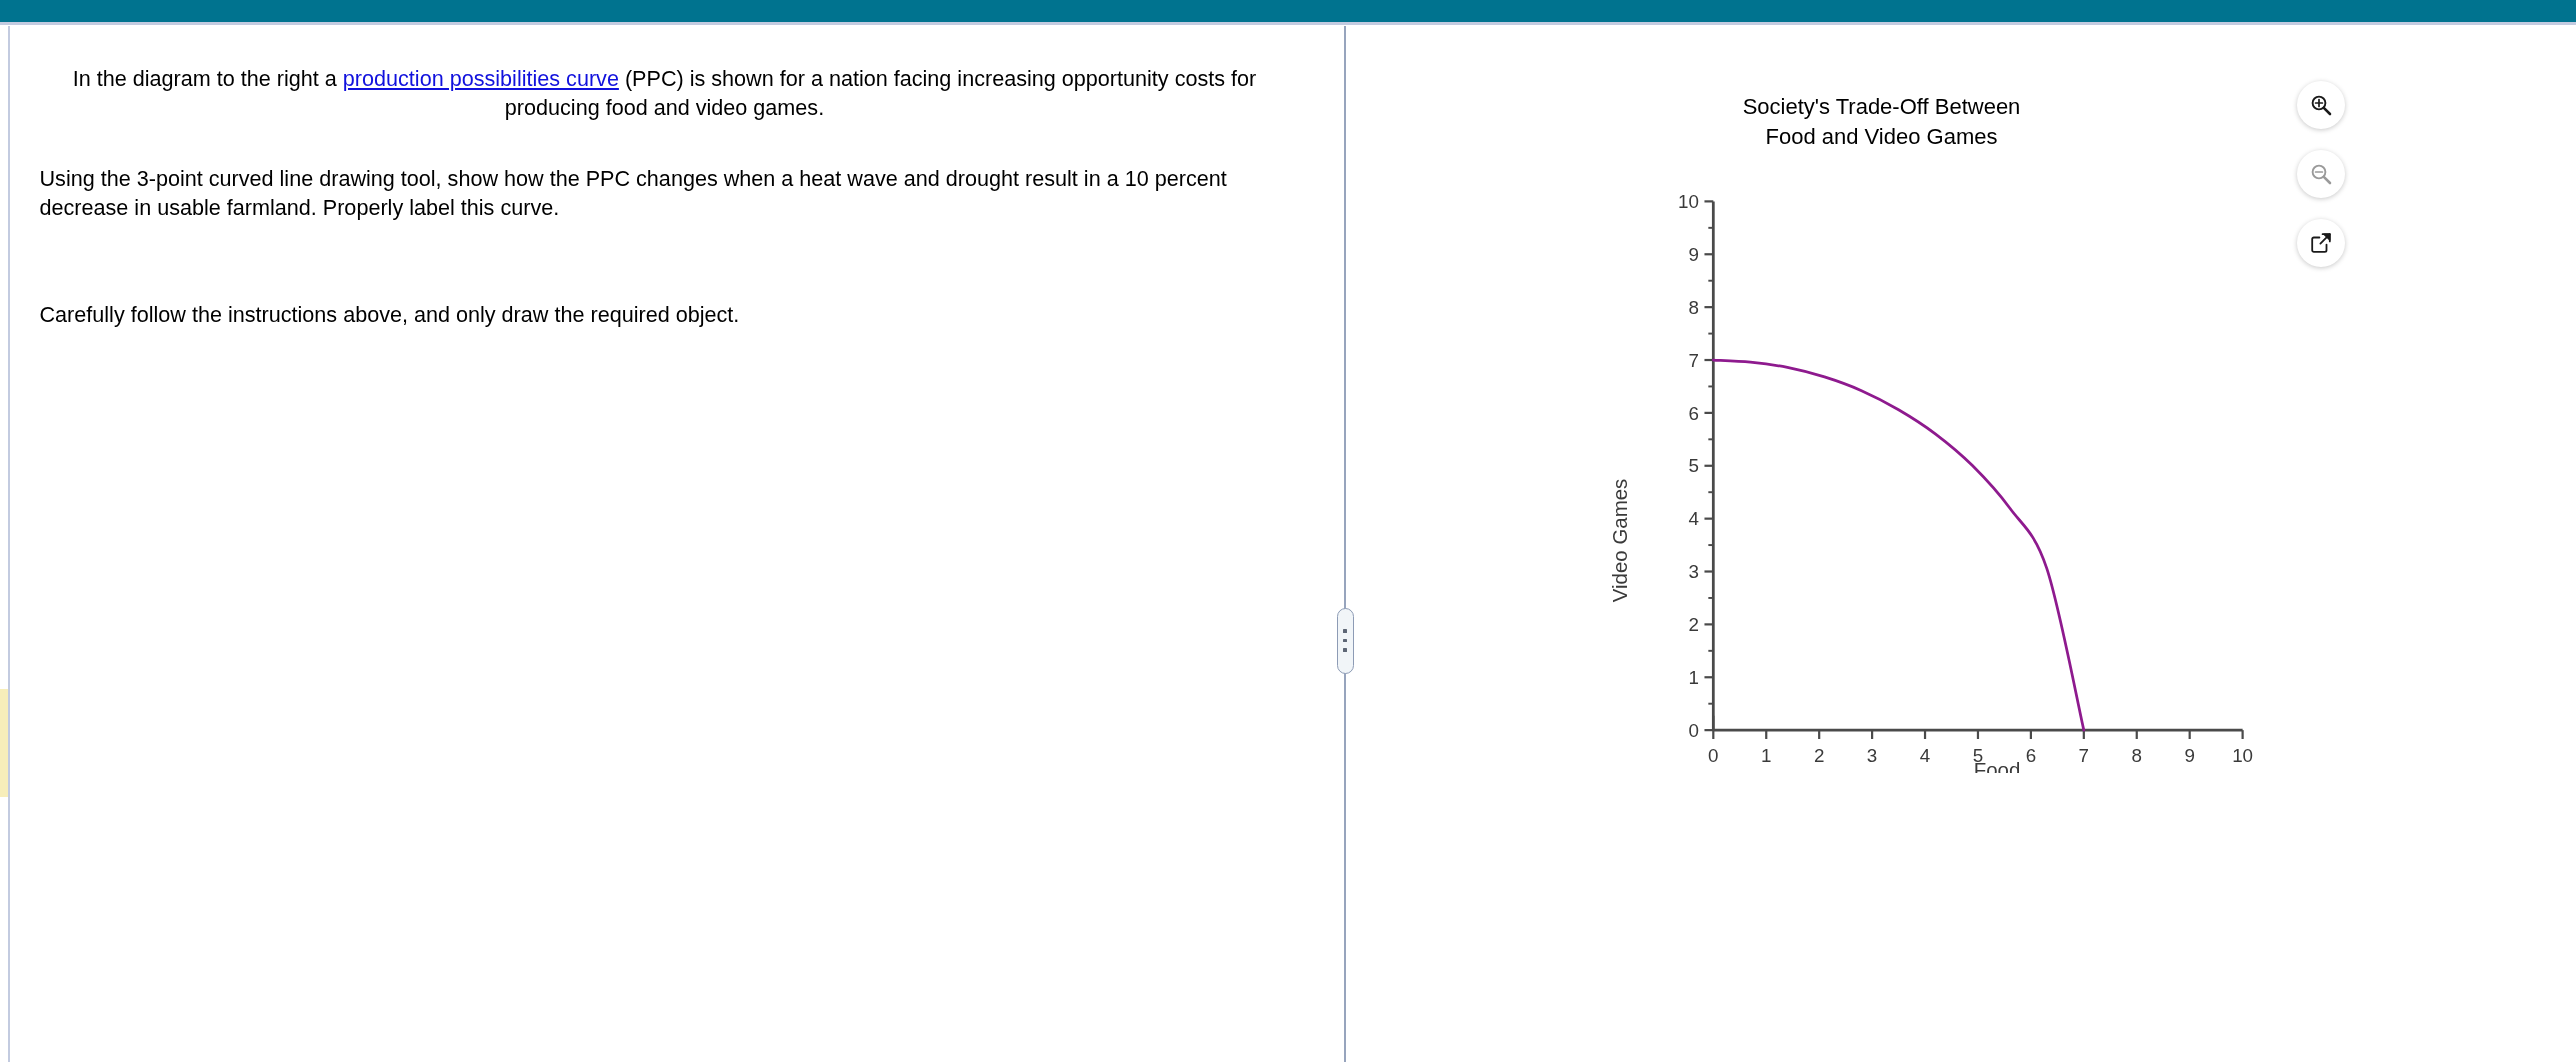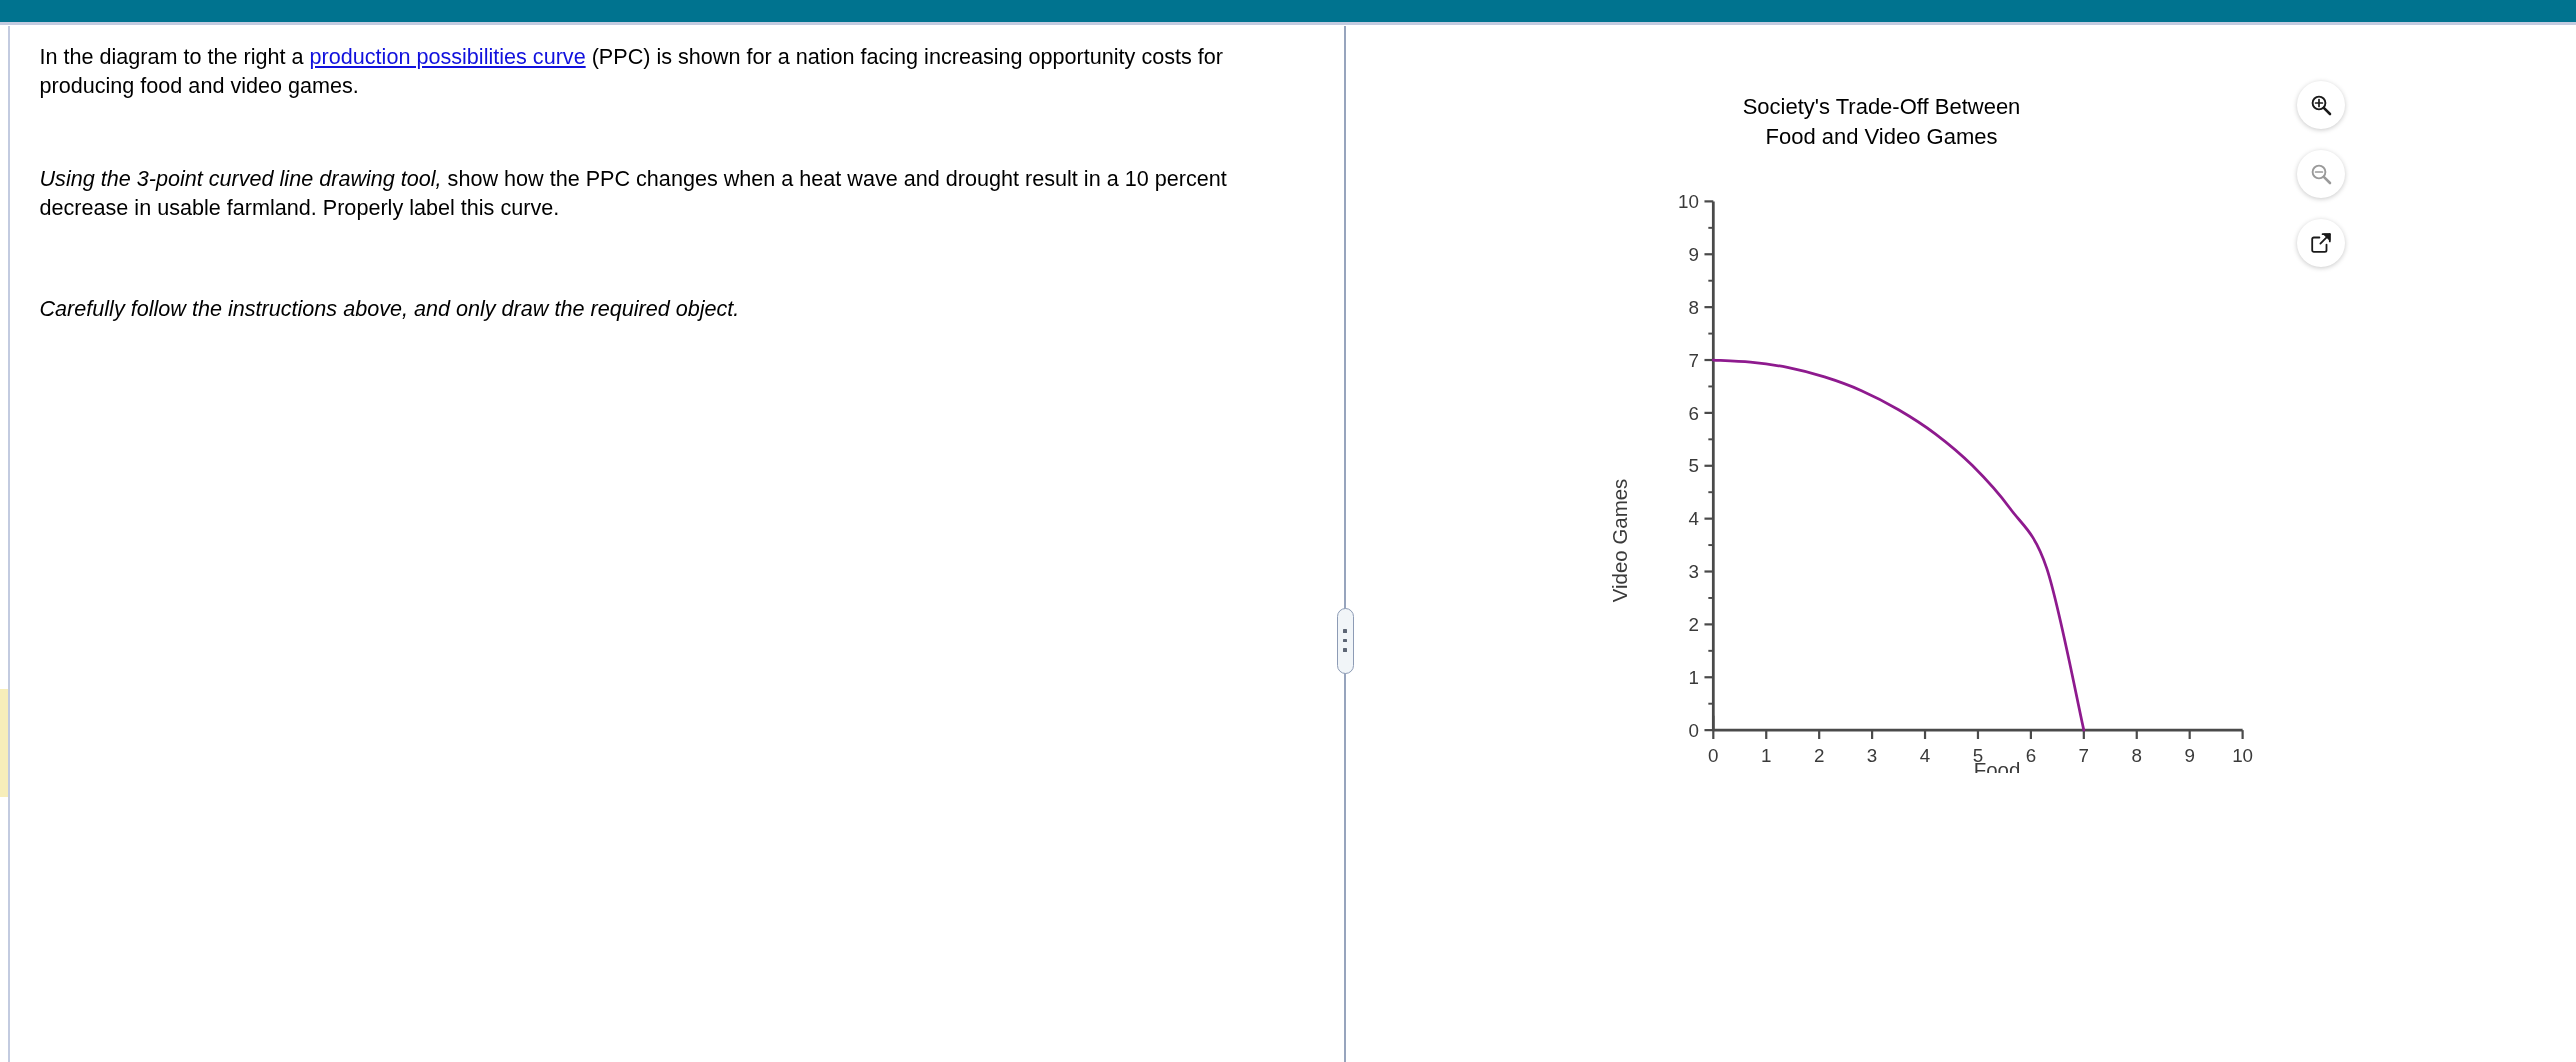--- a/index.html
+++ b/index.html
@@ -70,25 +70,25 @@
   }
   .para {
     position: absolute;
     left: 29px;
     color: #000000;
     font-size: 21.6px;
     line-height: 29px;
     letter-spacing: 0px;
     white-space: pre-wrap;
   }
-  #para-1 { top: 16px;  width: 1250px; }
+  #para-1 { top: 38px;  width: 1250px; text-align: center; }
   #para-2 { top: 138px; width: 1250px; }
-  #para-3 { top: 268px; width: 1250px; }
-
-  .italic { font-style: italic; }
+  #para-3 { top: 274px; width: 1250px; }
+
+  .italic { }
 
   a.ppc-link {
     color: #1111dd;
     text-decoration: underline;
     cursor: pointer;
   }
 
   
   #splitter-line {
     position: absolute;

